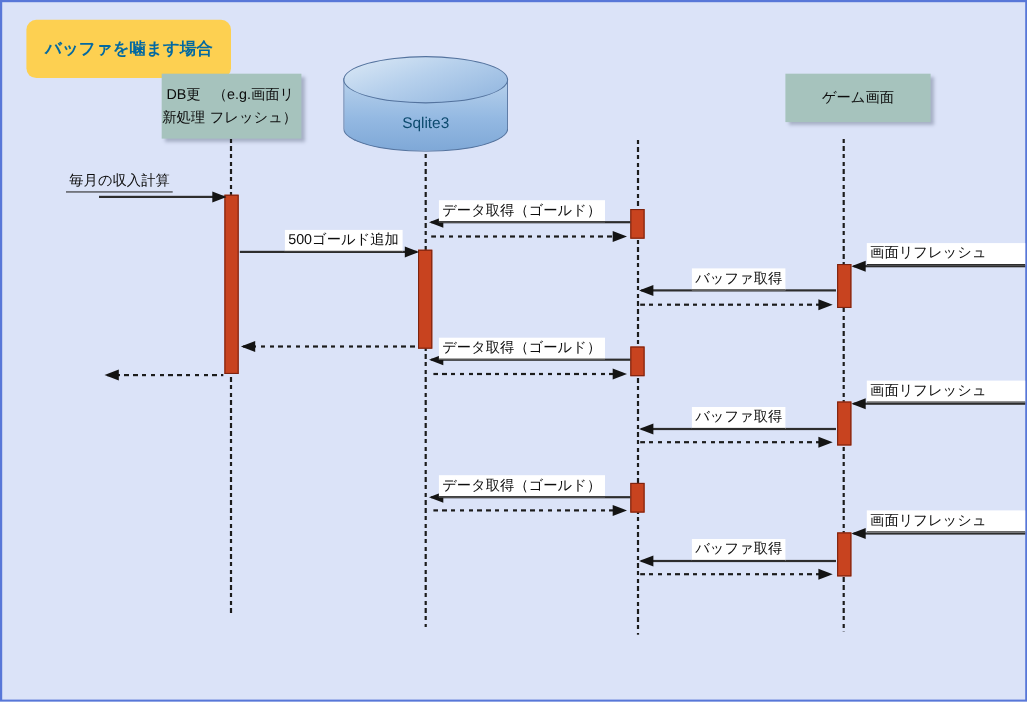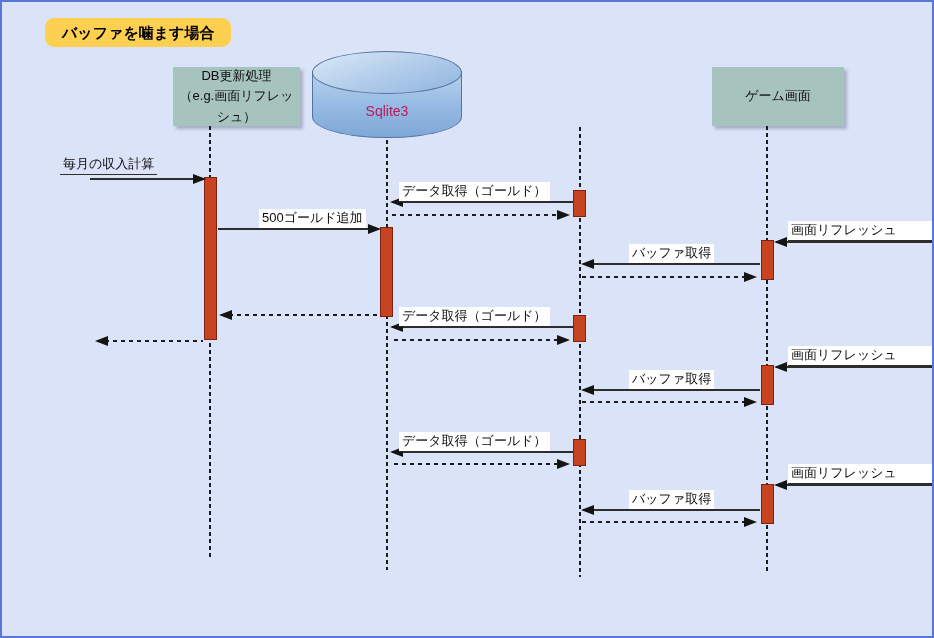--- a/index.html
+++ b/index.html
@@ -3,42 +3,42 @@
 <meta charset="utf-8">
 <style>
   html,body{margin:0;padding:0;background:#fff;}
   .canvas{
     position:relative;width:934px;height:638px;box-sizing:border-box;
     background:#dbe3f8;border:2px solid #5877d8;overflow:hidden;
     font-family:"Liberation Sans","DejaVu Sans",sans-serif;color:#111;
   }
   .title{
     position:absolute;left:22px;top:16px;height:29px;line-height:29px;
-    padding:0 17px;background:#fdd051;border-radius:9px;
-    font-size:15px;font-weight:bold;color:#000000;white-space:nowrap;margin-left:21px;
+    padding:12px 17px;background:#fdd051;border-radius:9px;
+    font-size:15px;font-weight:bold;color:#0369a1;white-space:nowrap;
   }
   .actor-box{
     position:absolute;background:#a6c3bd;
     box-shadow:3px 3px 3px rgba(90,100,125,.40);
-    display:flex;flex-direction:column;align-items:center;justify-content:center;
-    font-size:13px;line-height:1.55;text-align:center;color:#0d0d0d;margin-left:26px;
+    display:flex;flex-direction:row;align-items:center;justify-content:center;
+    font-size:13px;line-height:1.55;text-align:center;color:#0d0d0d;
   }
   .cylinder{position:absolute;width:150px;height:88px;}
   .cyl-body{
     position:absolute;left:0;top:20px;width:148px;height:66px;box-sizing:content-box;
     background:linear-gradient(180deg,#b9d2ec 0%,#94b9e2 55%,#7fa8d7 100%);
     border:1px solid #54739e;border-top:none;
     border-radius:0 0 74px 74px / 0 0 21px 21px;
   }
   .cyl-top{
     position:absolute;left:0;top:0;width:148px;height:41px;
     background:linear-gradient(160deg,#dce9f6 0%,#b6d0ec 45%,#8fb4de 100%);
     border:1px solid #54739e;border-radius:50%;
   }
-  .cyl-label{position:absolute;left:0;top:52px;width:150px;text-align:center;font-size:14px;color:#be185d;}
+  .cyl-label{position:absolute;left:0;top:52px;width:150px;text-align:center;font-size:14px;color:#0c4a6e;}
   .lifeline{
     position:absolute;width:2px;
     background:repeating-linear-gradient(180deg,#1c1c1c 0px,#1c1c1c 4px,rgba(0,0,0,0) 4px,rgba(0,0,0,0) 7px);
   }
   .activation{
     position:absolute;width:13px;box-sizing:border-box;
     background:#c8431f;border:1px solid #7c230f;
   }
   .mline{position:absolute;height:2px;}
   .mline.solid{background:#2d2d2d;}
@@ -64,21 +64,21 @@
     <span>（e.g.画面リフレッシュ）</span>
   </div>
 
   <div class="cylinder" style="left:310px;top:49px;">
     <div class="cyl-body"></div>
     <div class="cyl-top"></div>
     <div class="cyl-label">Sqlite3</div>
   </div>
 
 
-  <div class="actor-box" style="left:684px;top:65px;width:132px;height:59px;font-family:Liberation Serif, serif;">
+  <div class="actor-box" style="left:712px;top:65px;width:132px;height:44px;font-family:Liberation Serif, serif;">
     <span>ゲーム画面</span>
   </div>
 
   <div id="diagram-layer">
       <div class="lifeline" style="left: 207px; top: 124px; height: 434px;"></div>
       <div class="lifeline" style="left: 384px; top: 138px; height: 430px;"></div>
       <div class="lifeline" style="left: 577px; top: 125px; height: 450px;"></div>
       <div class="lifeline" style="left: 764px; top: 124px; height: 448px;"></div>
       <div class="activation" style="left: 202px; top: 175px; height: 163px;"></div>
       <div class="activation" style="left: 378px; top: 225px; height: 90px;"></div>

